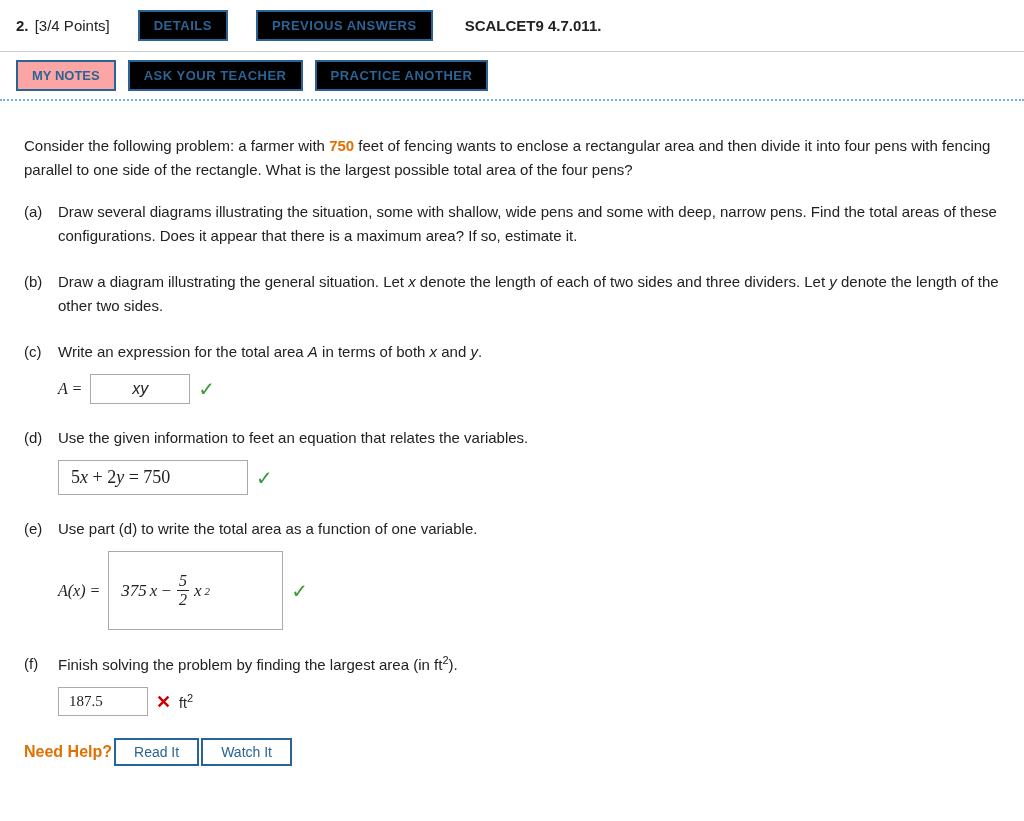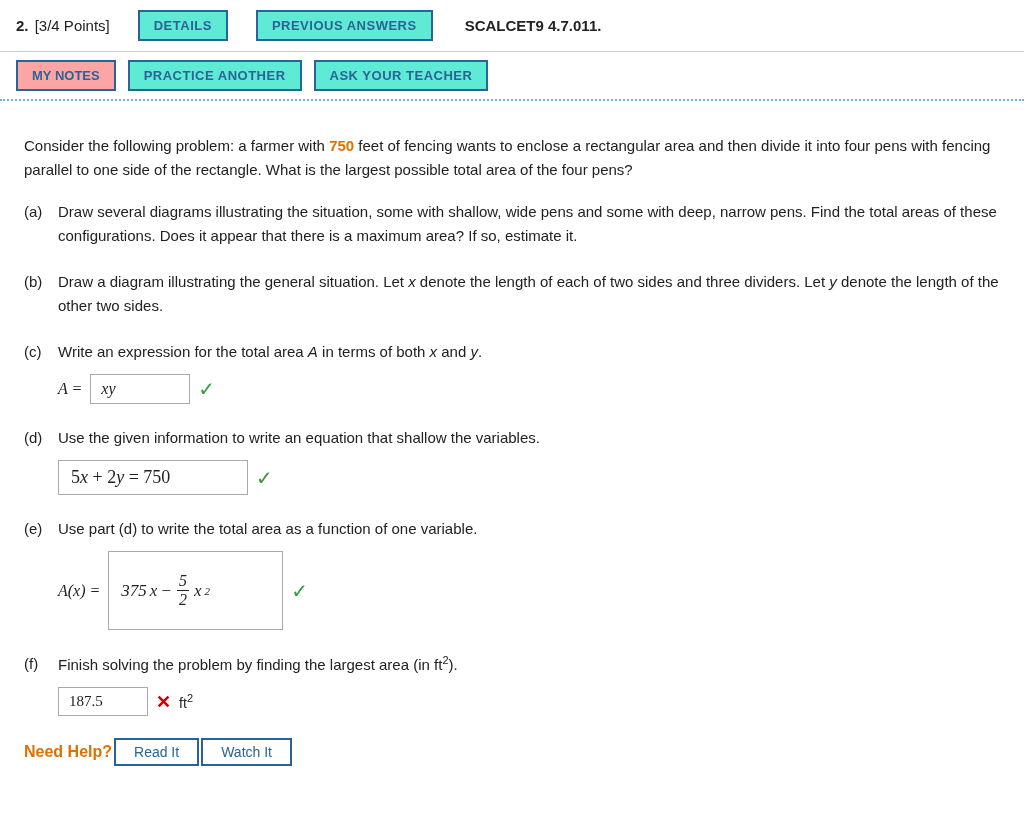--- a/index.html
+++ b/index.html
@@ -18,21 +18,21 @@
       border-bottom: 1px solid #ccc;
     }
     .problem-num {
       font-weight: bold;
       font-size: 15px;
       white-space: nowrap;
     }
     .btn-outline {
       border: 2px solid #2a6496;
       color: #2a6496;
-      background: #5eead4;
+      background: #000000;
       padding: 6px 14px;
       font-size: 13px;
       font-weight: bold;
       cursor: pointer;
       letter-spacing: 0.5px;
     }
     .problem-id {
       font-weight: bold;
       font-size: 15px;
       margin-left: 4px;
@@ -155,22 +155,22 @@
     <span>2.</span>
     <span style="font-weight:normal; margin-left:2px;">[3/4 Points]</span>
   </span>
   <button class="btn-outline">DETAILS</button>
   <button class="btn-outline">PREVIOUS ANSWERS</button>
   <span class="problem-id">SCALCET9 4.7.011.</span>
 </div>
 
 <div class="second-bar">
   <button class="btn-my-notes">MY NOTES</button>
+  <button class="btn-outline">ASK YOUR TEACHER</button>
   <button class="btn-outline">PRACTICE ANOTHER</button>
-  <button class="btn-outline">ASK YOUR TEACHER</button>
 </div>
 
 <div class="content-area">
 
   <div class="problem-text">
     Consider the following problem: a farmer with <span class="highlight-num">750</span> feet of fencing wants to enclose a rectangular area and then divide it into four pens with fencing parallel to one side of the rectangle. What is the largest possible total area of the four pens?
   </div>
 
   <div class="part">
     <div class="part-label">
@@ -186,29 +186,29 @@
     </div>
   </div>
 
   <div class="part">
     <div class="part-label">
       <span class="part-letter">(c)</span>
       <span>Write an expression for the total area <em>A</em> in terms of both <em>x</em> and <em>y</em>.</span>
     </div>
     <div class="answer-box">
       <span style="font-family:serif;font-style:italic;font-size:16px;"><em>A</em> =</span>
-      <div class="input-field" style="font-family:Liberation Serif, serif;font-style:italic;font-size:16px; min-width:100px;"><em>xy</em></div>
+      <div class="input-field" style="font-family:Liberation Sans, sans-serif;font-style:italic;font-size:16px; min-width:100px;text-align:center;"><em>xy</em></div>
       <span class="check-mark">✓</span>
     </div>
   </div>
 
   <div class="part">
     <div class="part-label">
       <span class="part-letter">(d)</span>
-      <span>Use the given information to write an equation that shallow the variables.</span>
+      <span>Use the given information to feet an equation that relates the variables.</span>
     </div>
     <div class="answer-box">
       <div class="input-field" style="font-family:serif;font-size:18px; min-width:190px; padding: 6px 12px;">
         <span>5<em>x</em> + 2<em>y</em> = 750</span>
       </div>
       <span class="check-mark">✓</span>
     </div>
   </div>
 
   <div class="part">

